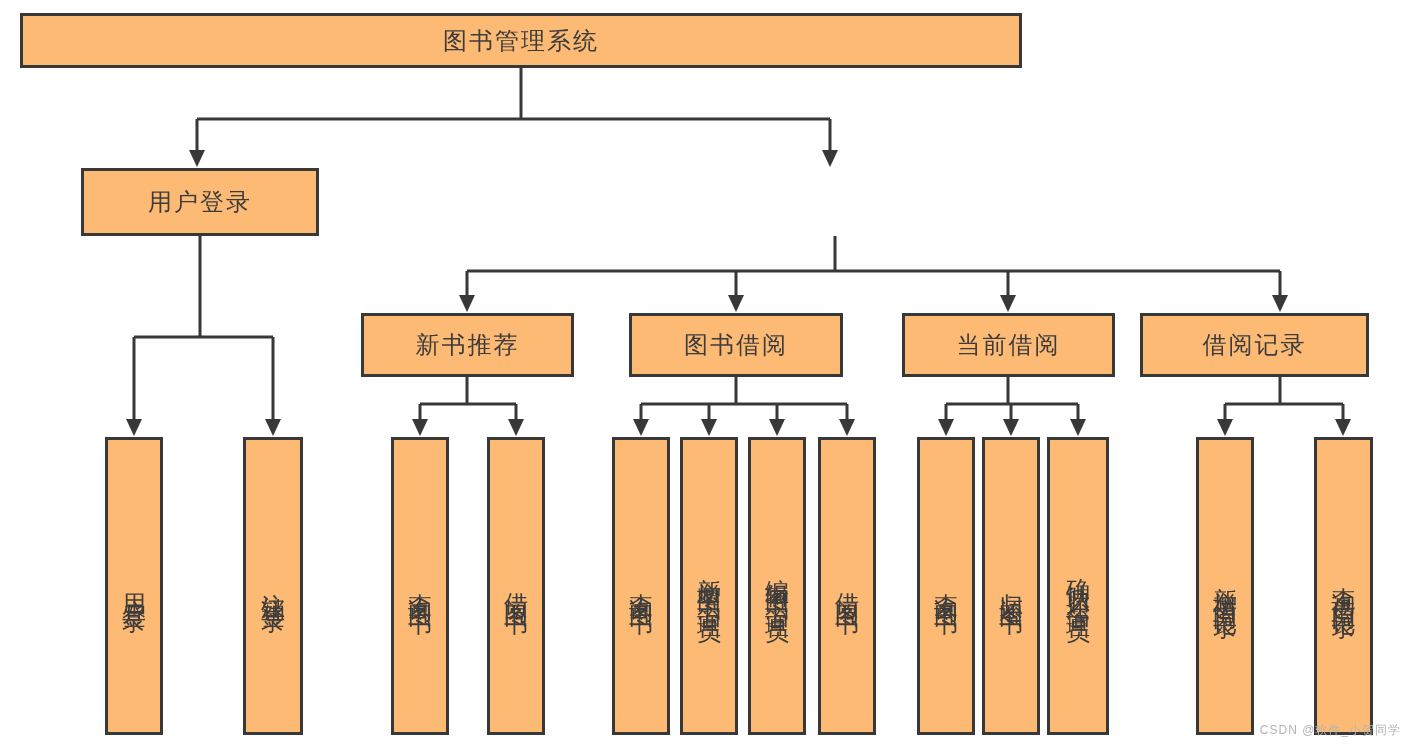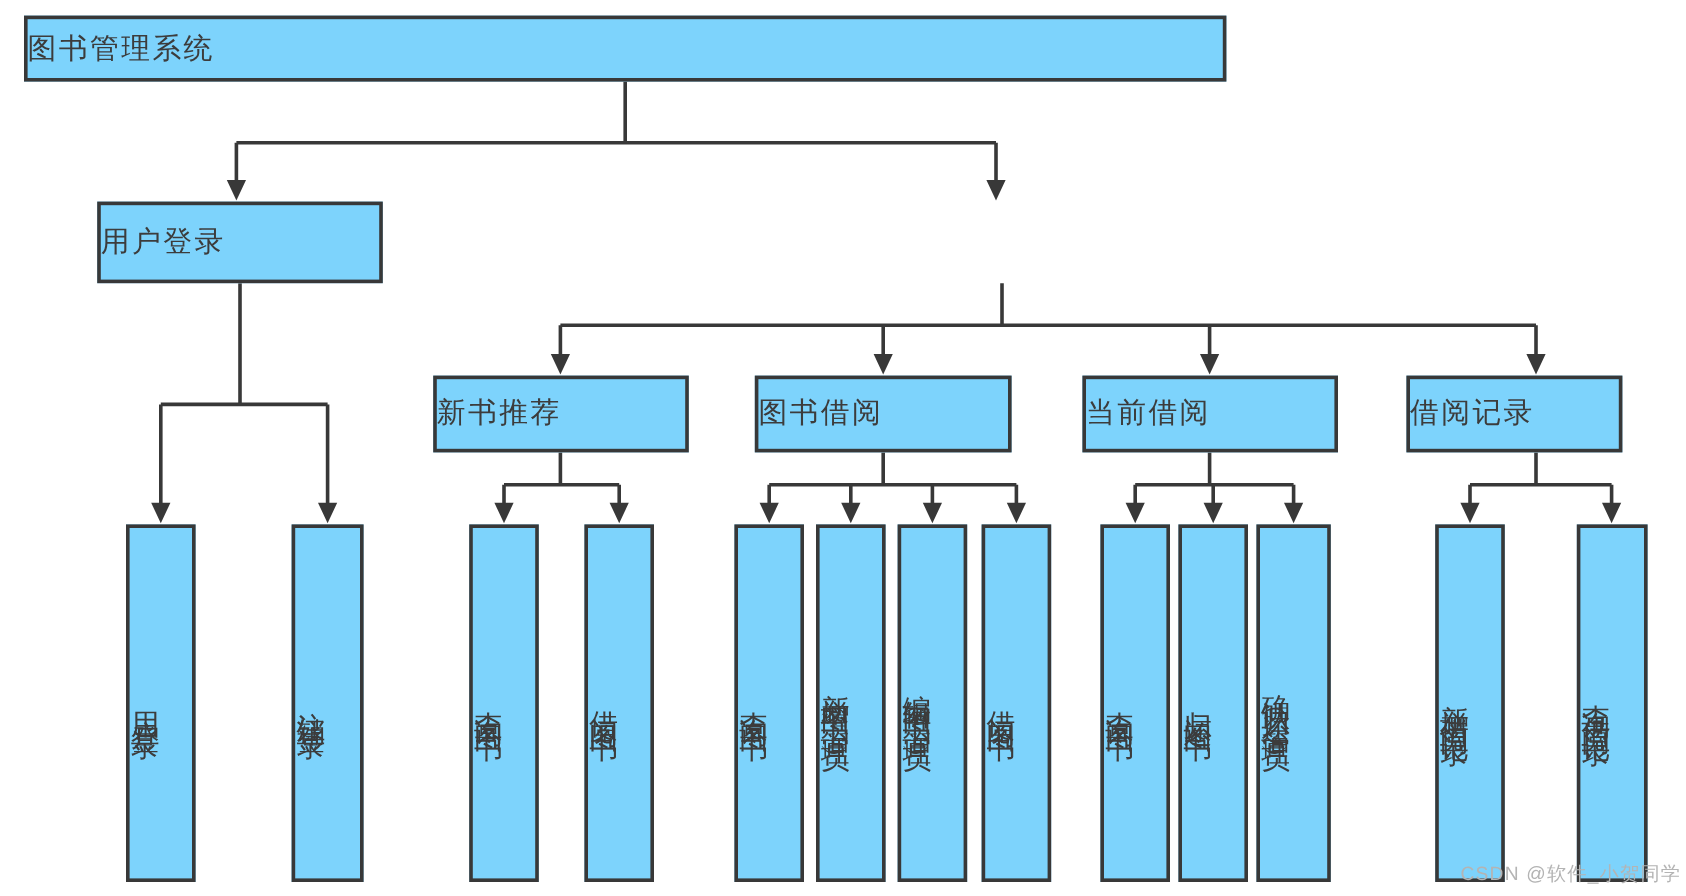--- a/index.html
+++ b/index.html
@@ -24,24 +24,24 @@
     fill: none;
   }
   svg.connectors polygon {
     fill: #383838;
     stroke: none;
   }
   .node {
     position: absolute;
     box-sizing: border-box;
     border: 3px solid #383838;
-    background: #7dd3fc;
+    background: #fdba74;
     display: flex;
     align-items: center;
-    justify-content: flex-start;
+    justify-content: center;
     color: #3c3c3c;
     z-index: 1;
   }
   .h-label {
     font-size: 24px;
     letter-spacing: 2px;
     white-space: nowrap;
     line-height: 1;
   }
   .v-label {
@@ -52,40 +52,40 @@
     line-height: 1;
     white-space: nowrap;
   }
   .root-node    { left: 20px;  top: 13px;  width: 1002px; height: 55px; }
   .n-userlogin  { left: 81px;  top: 168px; width: 238px;  height: 68px; }
   .n-bookmgmt   { left: 713px; top: 168px; width: 243px;  height: 68px; }
   .lvl3 { top: 313px; height: 64px; }
   .n-newbook    { left: 361px;  width: 213px; }
   .n-borrow     { left: 629px;  width: 214px; }
   .n-current    { left: 902px;  width: 213px; }
-  .n-records    { left: 1172px; width: 180px; }
+  .n-records    { left: 1140px; width: 229px; }
   .leaf { top: 437px; height: 298px; width: 58px; }
   .lf-1  { left: 105px; }
   .lf-2  { left: 243px; width: 60px; }
   .lf-3  { left: 391px; }
   .lf-4  { left: 487px; }
   .lf-5  { left: 612px; }
   .lf-6  { left: 680px; }
   .lf-7  { left: 748px; }
   .lf-8  { left: 818px; }
   .lf-9  { left: 917px; }
   .lf-10 { left: 982px; }
   .lf-11 { left: 1047px; width: 62px; }
   .lf-12 { left: 1196px; }
   .lf-13 { left: 1314px; width: 59px; }
   .watermark {
     position: absolute;
     right: 4px;
     bottom: 8px;
-    font-size: 16px;
+    font-size: 12px;
     letter-spacing: 1px;
     color: #b4b4b4;
     z-index: 2;
     white-space: nowrap;
   }
 </style>
 </head>
 <body>
 
 <div class="stage">

